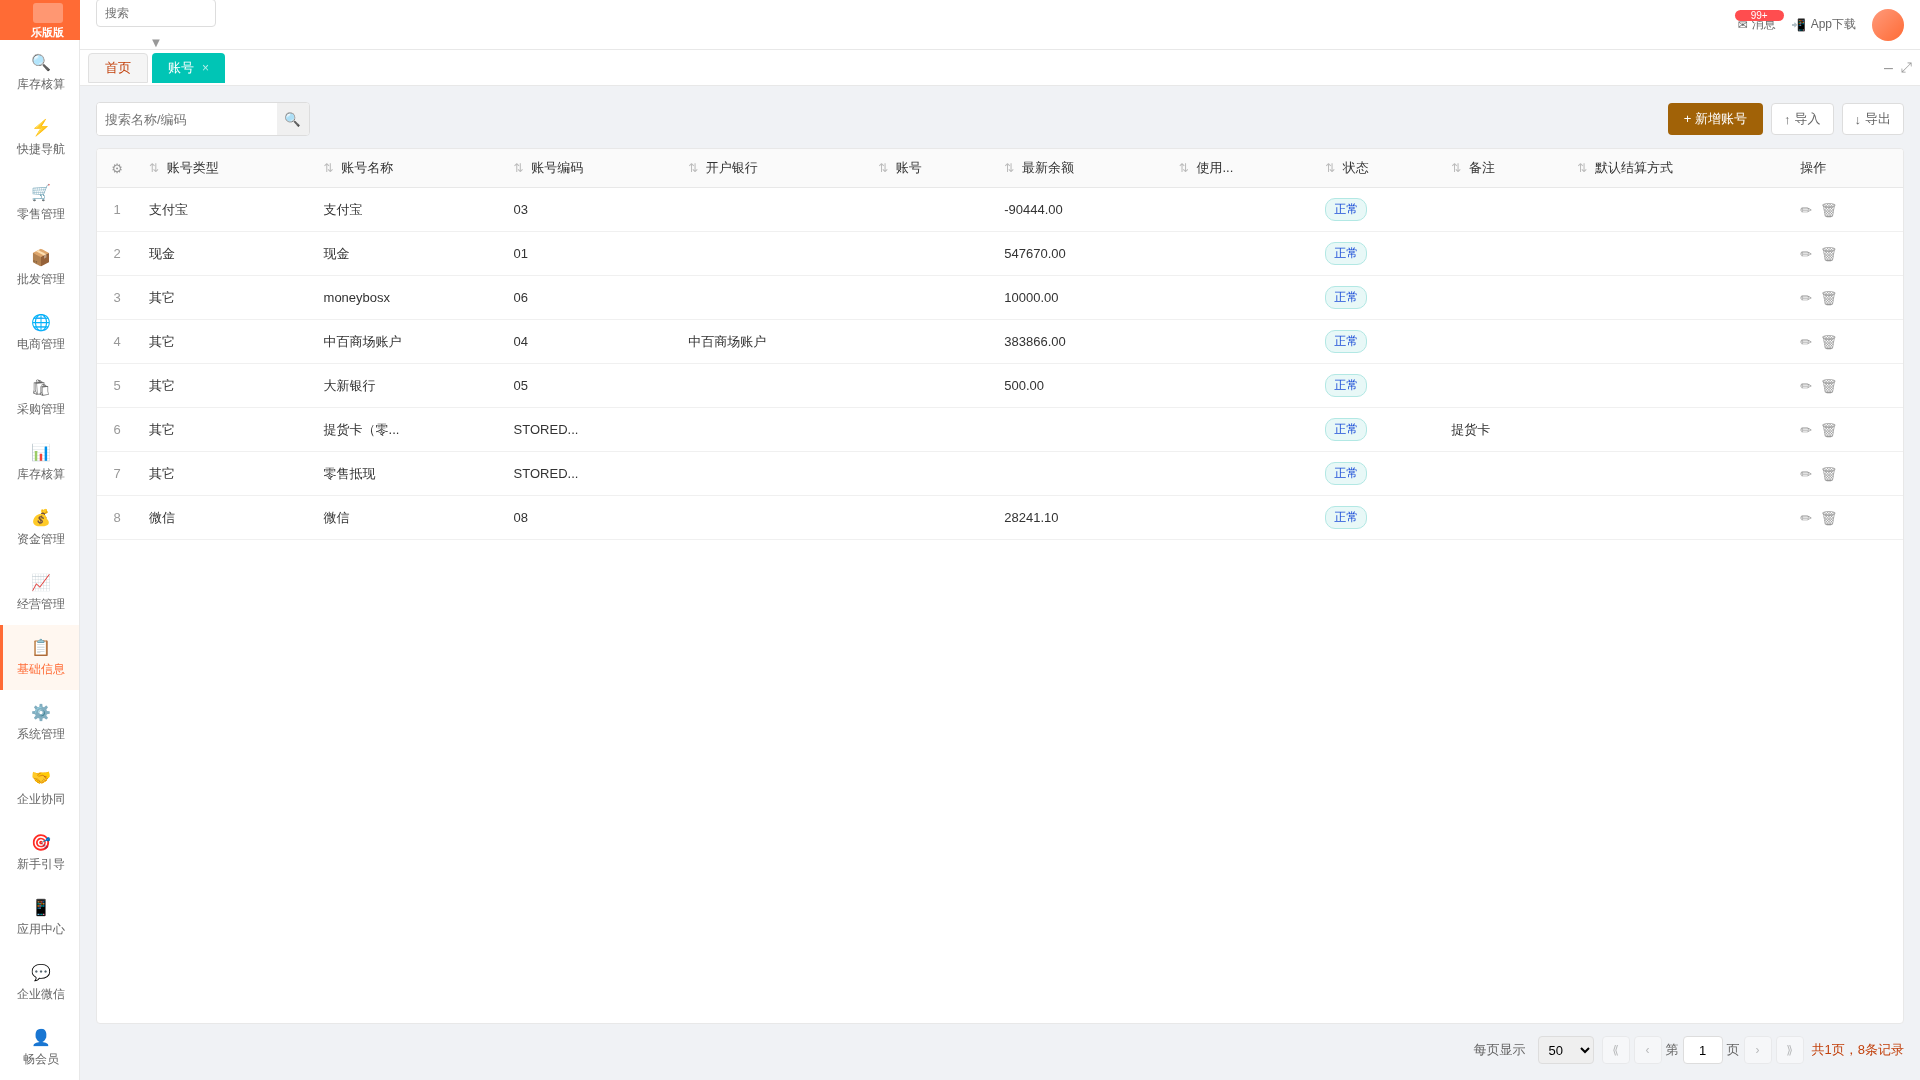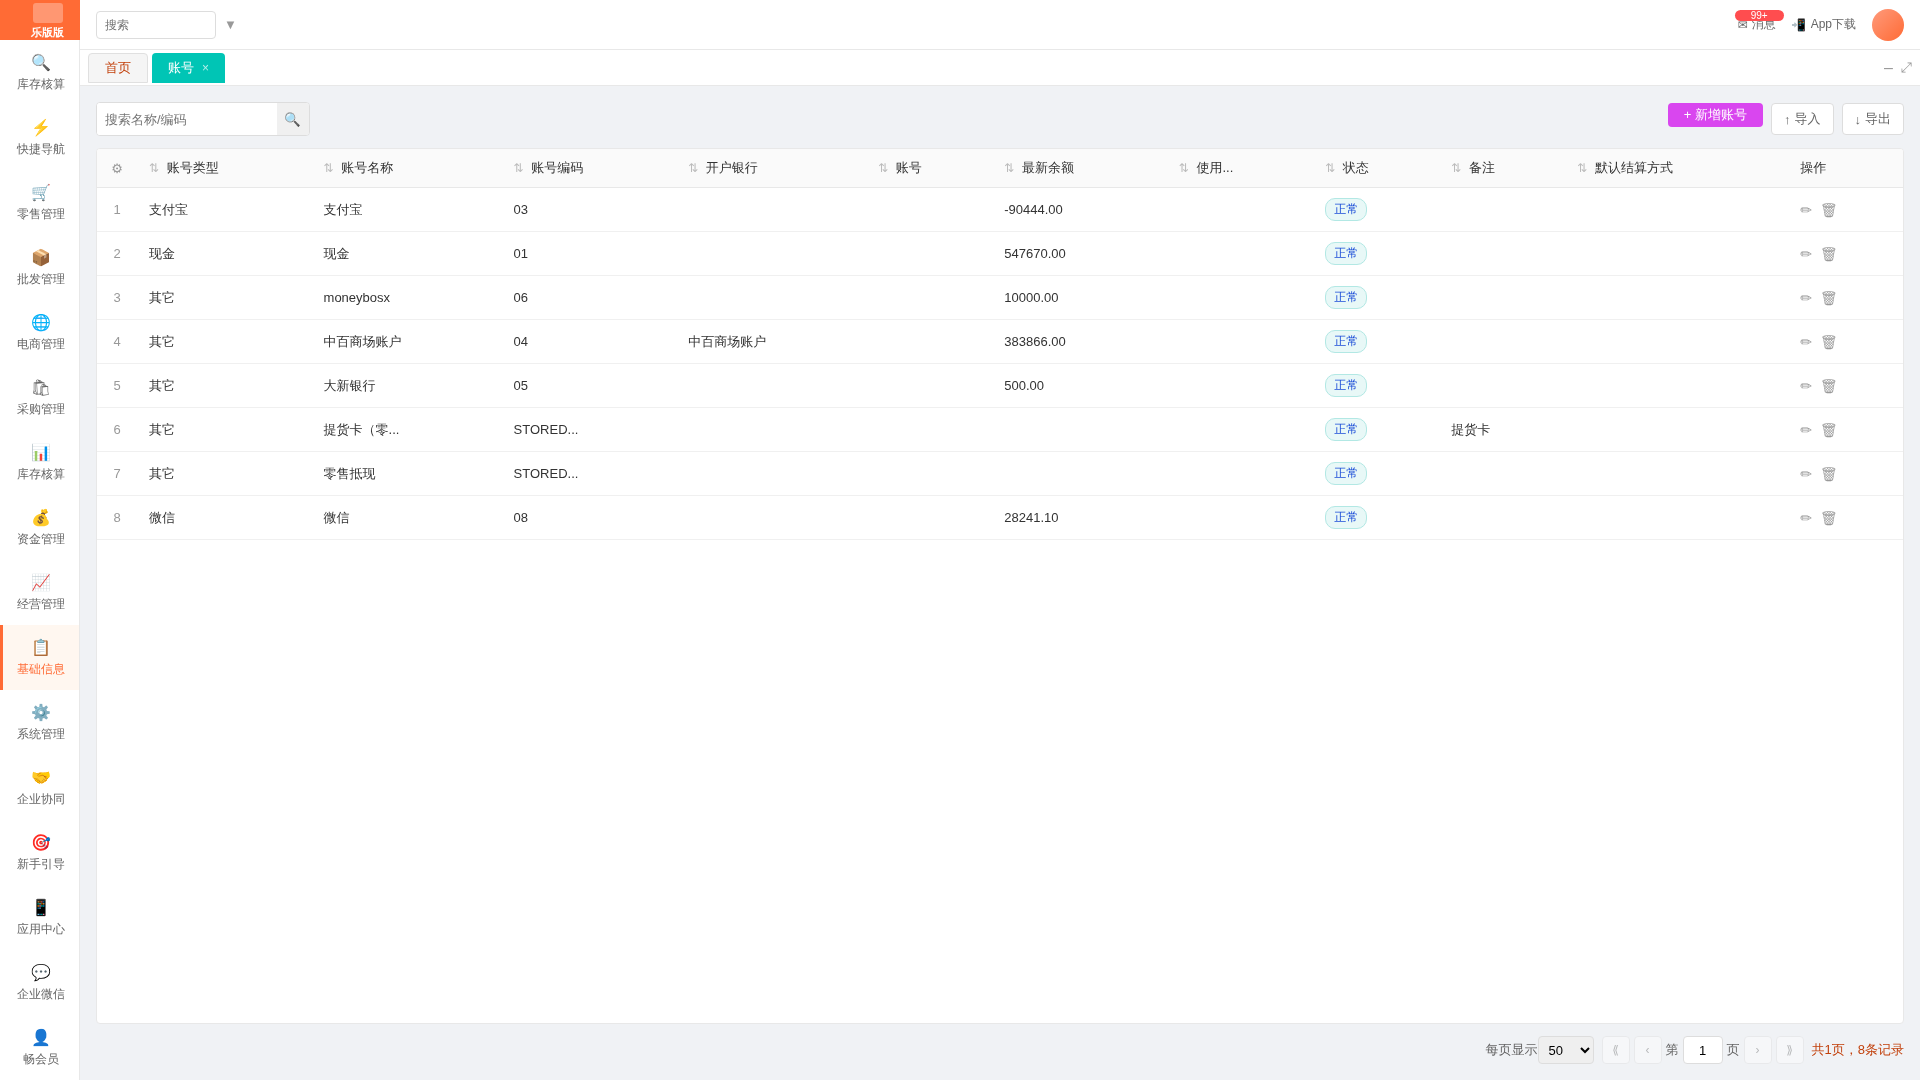--- a/index.html
+++ b/index.html
@@ -78,20 +78,21 @@
     }
     .topbar-left {
       display: flex;
       align-items: center;
       gap: 12px;
     }
     .topbar-search {
       display: flex;
       align-items: center;
       gap: 8px;
+      flex-direction: column;
     }
     .topbar-search input {
       width: 120px;
       height: 28px;
       border: 1px solid #ddd;
       border-radius: 4px;
       padding: 0 8px;
       font-size: 12px;
       outline: none;
     }
@@ -213,23 +214,23 @@
       display: flex;
       align-items: center;
       justify-content: center;
       color: #999;
     }
     .toolbar-right {
       display: flex;
       gap: 8px;
     }
     .btn-primary {
-      height: 24px;
+      height: 32px;
       padding: 0 16px;
-      background: #d946ef;
+      background: #a16207;
       color: white;
       border: none;
       border-radius: 4px;
       cursor: pointer;
       font-size: 13px;
       display: flex;
       align-items: center;
       gap: 4px;
     }
     .btn-default {
@@ -319,21 +320,21 @@
       align-items: center;
       justify-content: flex-end;
       padding: 12px 0 0 0;
       gap: 8px;
       font-size: 13px;
       color: #666;
     }
     .footer-left {
       display: flex;
       align-items: center;
-      gap: 0;
+      gap: 12px;
     }
     .per-page-select {
       height: 28px;
       border: 1px solid #ddd;
       border-radius: 4px;
       padding: 0 6px;
       font-size: 13px;
       cursor: pointer;
     }
     .pagination {

